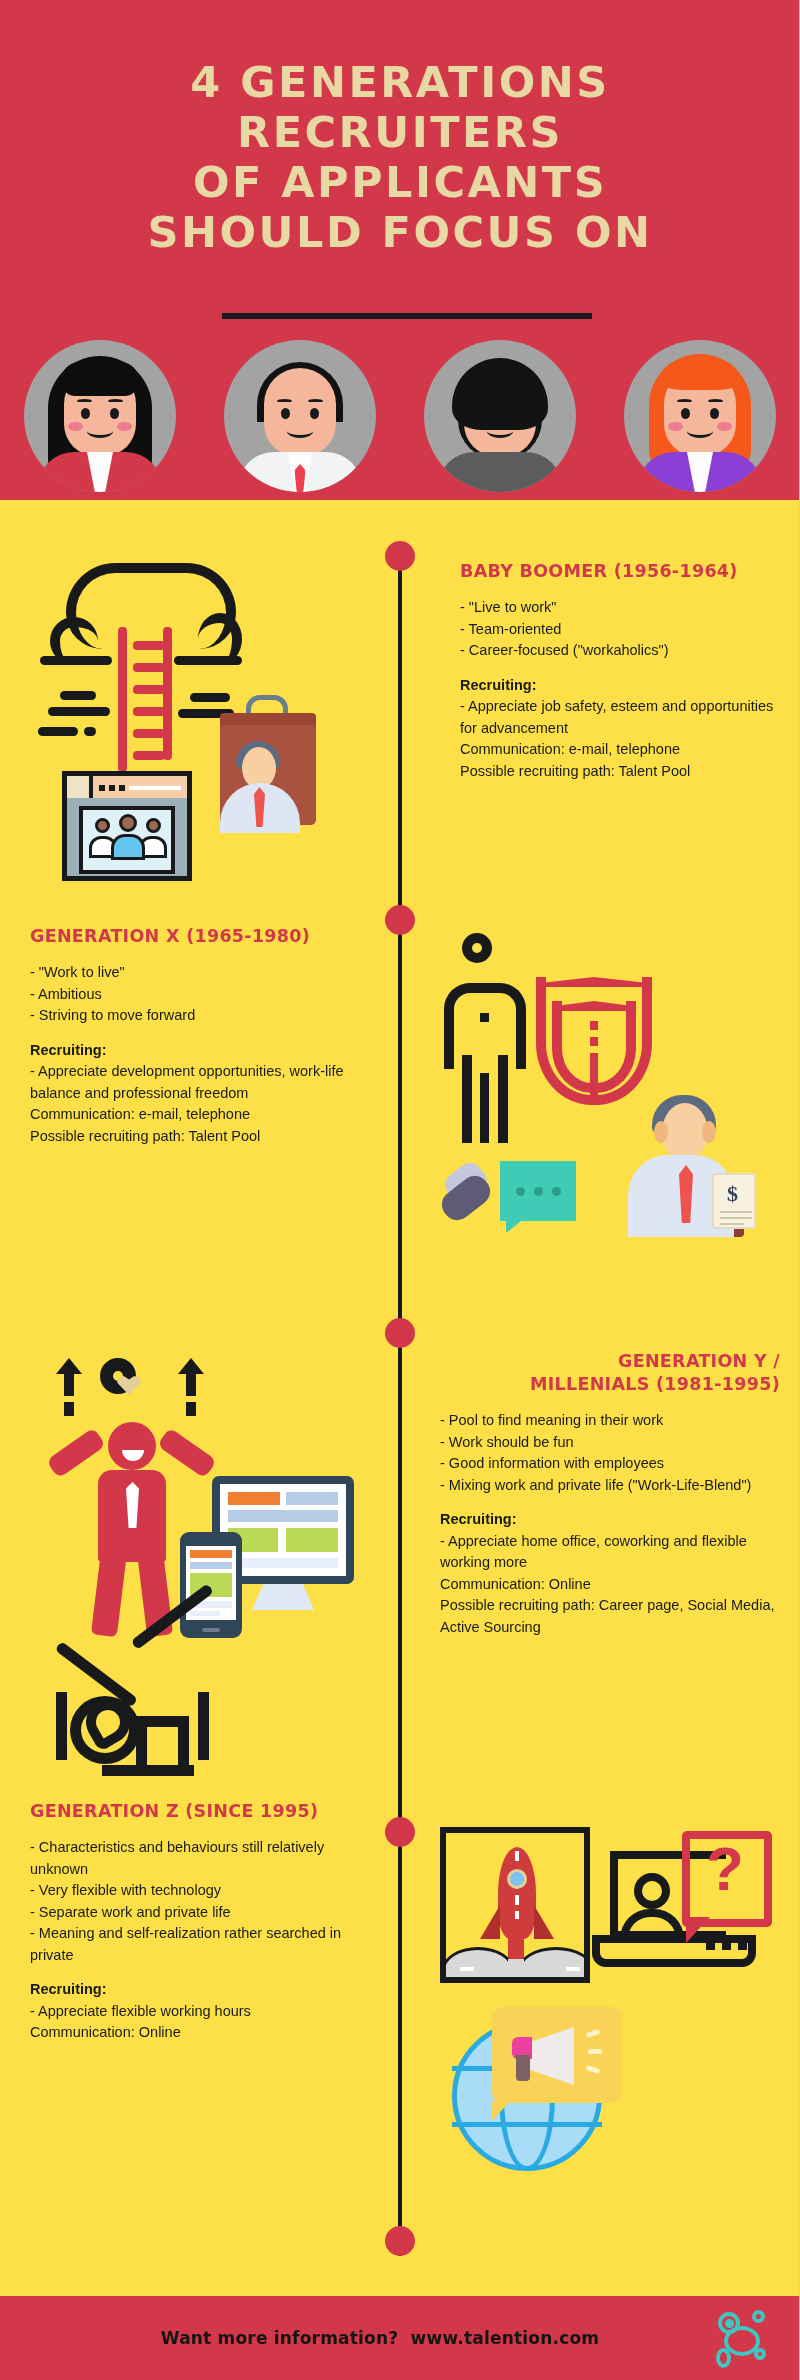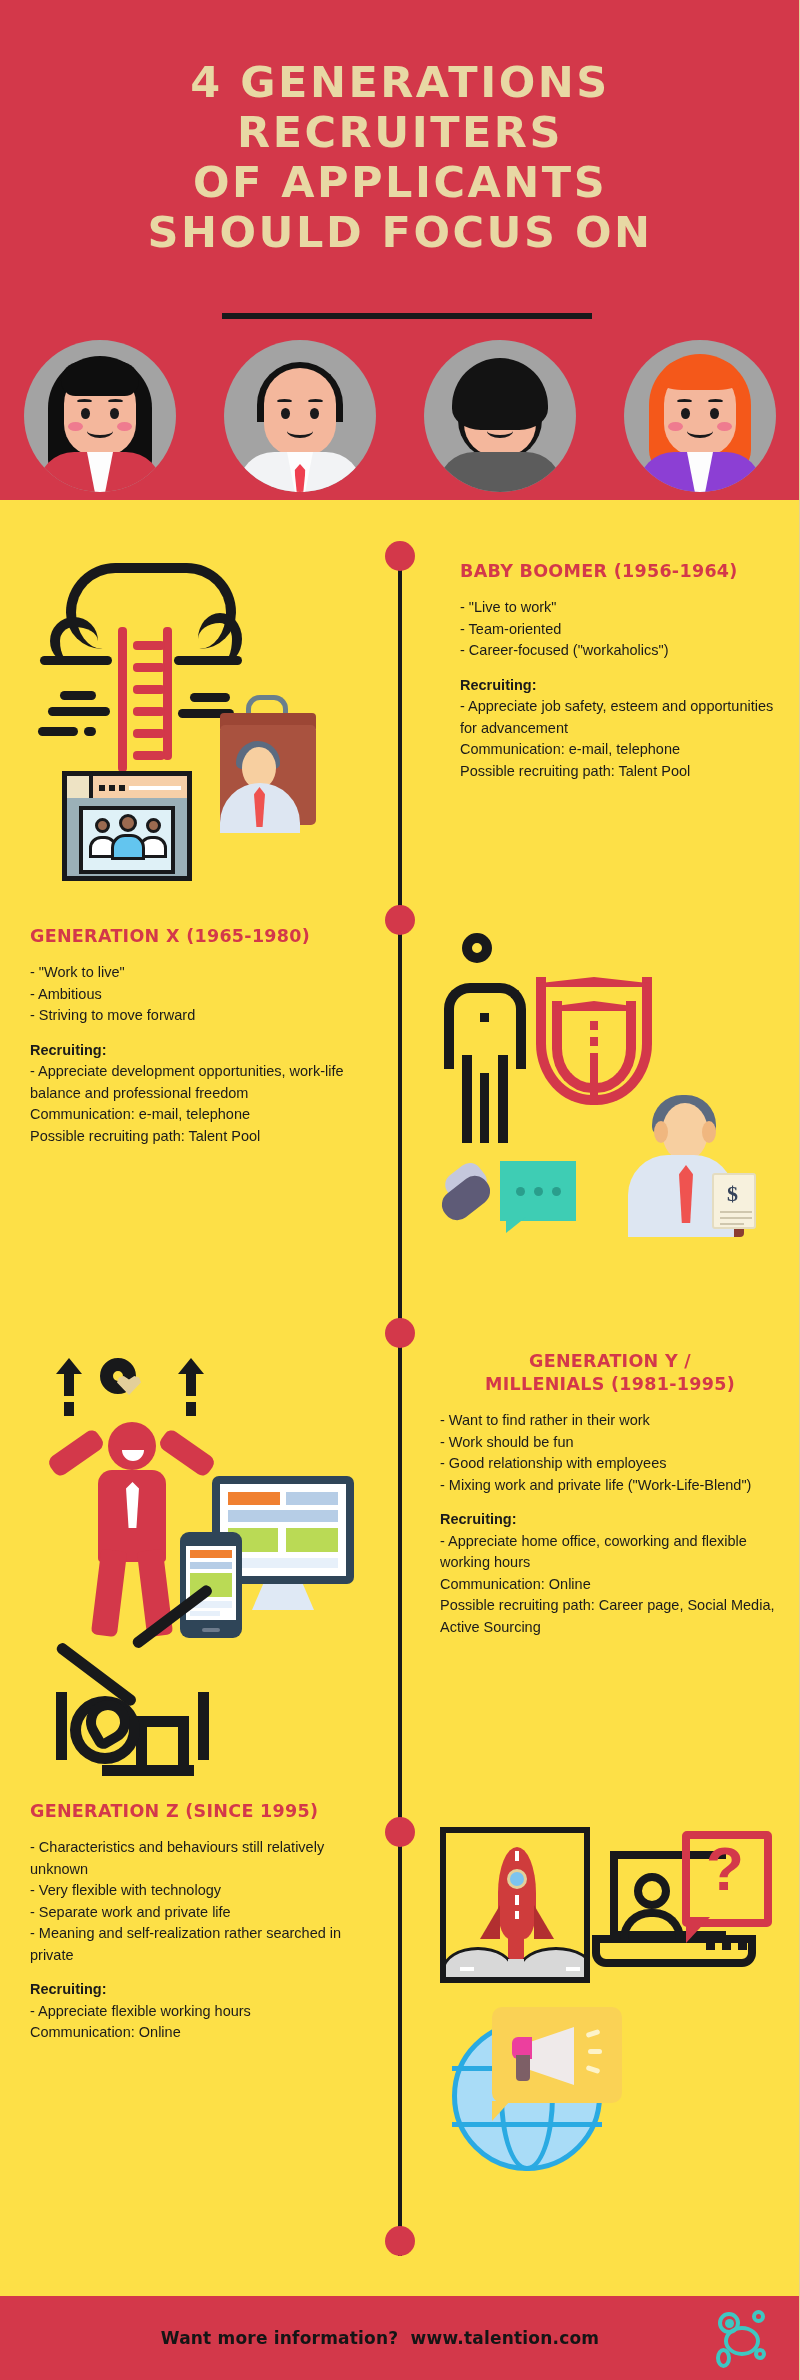--- a/index.html
+++ b/index.html
@@ -234,21 +234,21 @@
   .sec-title {
     color: #d3384a;
     font-family: "DejaVu Sans", sans-serif;
     font-weight: bold;
     font-size: 17.5px;
     line-height: 23px;
     letter-spacing: 0.3px;
     text-transform: uppercase;
     margin-bottom: 14px;
   }
-  .sec-title.center { text-align: center; }
+  .sec-title.center { text-align: right; }
   .body-text {
     color: #1b1b1b;
     font-size: 14.5px;
     line-height: 21.5px;
   }
   .body-text .gap { display: block; height: 13px; }
   .body-text b { font-weight: bold; }
 
   
   .footer {
@@ -667,27 +667,27 @@
     <div class="sh" style="left:40px;top:396px;width:70px;height:68px;border:11px solid #18191b;border-radius:50%;"></div>
     <div class="sh" style="left:56px;top:400px;width:44px;height:44px;border:10px solid #18191b;border-radius:50% 50% 50% 20%;transform:rotate(-30deg);"></div>
   </div>
 
   <div class="block" style="left:440px;top:1350px;width:340px;">
     <div class="sec-title center">
       <div>GENERATION Y /</div>
       <div>MILLENIALS (1981-1995)</div>
     </div>
     <div class="body-text">
-      <div>- Want to find rather in their work</div>
+      <div>- Pool to find meaning in their work</div>
       <div>- Work should be fun</div>
-      <div>- Good relationship with employees</div>
+      <div>- Good information with employees</div>
       <div>- Mixing work and private life ("Work-Life-Blend")</div>
       <span class="gap"></span>
       <div><b>Recruiting:</b></div>
-      <div>- Appreciate home office, coworking and flexible working hours</div>
+      <div>- Appreciate home office, coworking and flexible working more</div>
       <div>Communication: Online</div>
       <div>Possible recruiting path: Career page, Social Media, Active Sourcing</div>
     </div>
   </div>
 
   <div class="block" style="left:30px;top:1800px;width:340px;">
     <div class="sec-title">GENERATION Z (SINCE 1995)</div>
     <div class="body-text">
       <div>- Characteristics and behaviours still relatively unknown</div>
       <div>- Very flexible with technology</div>

